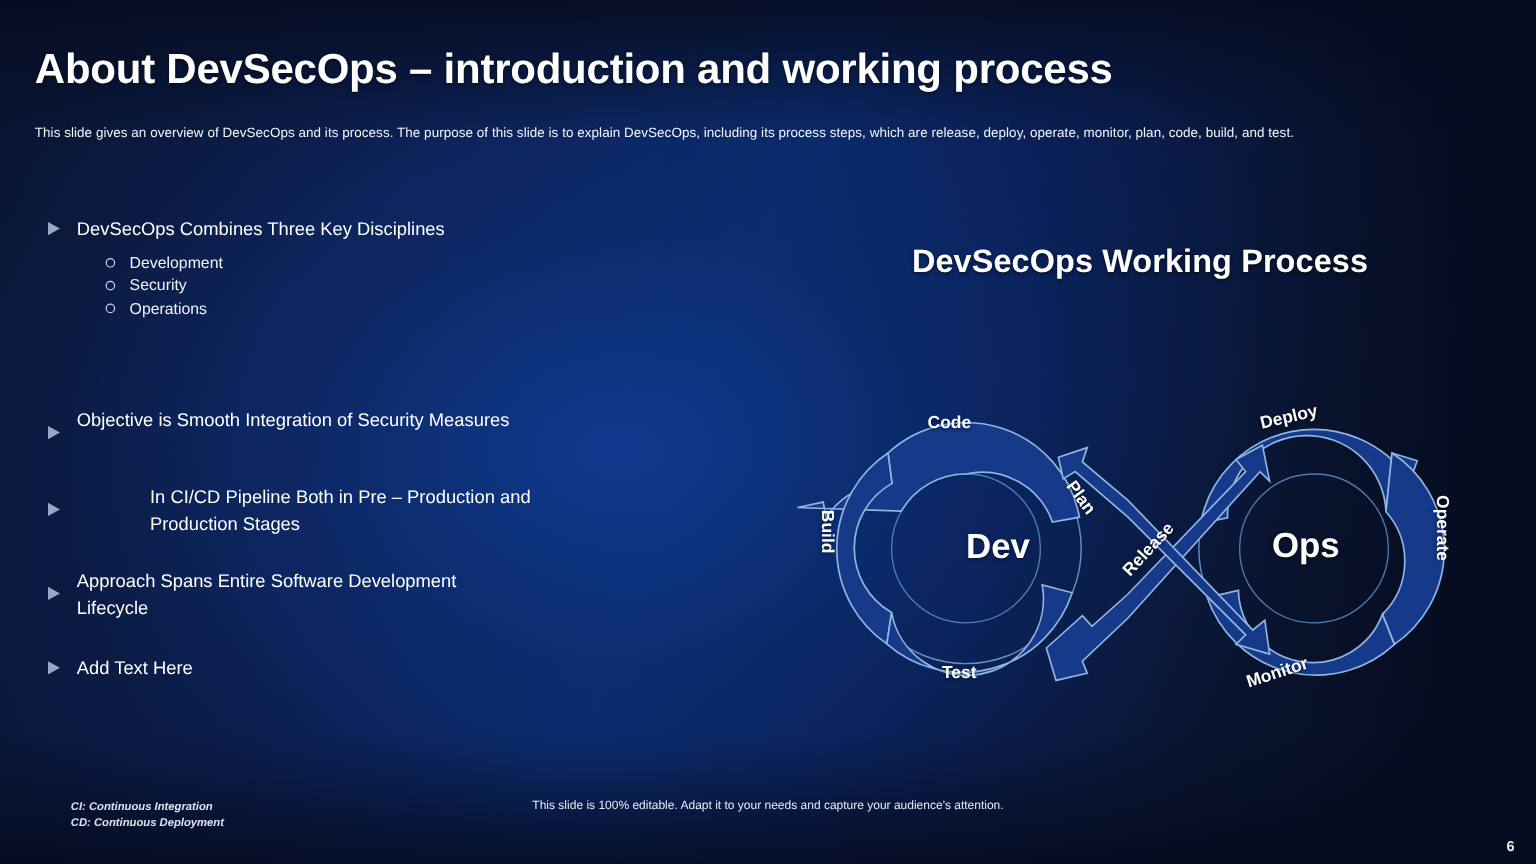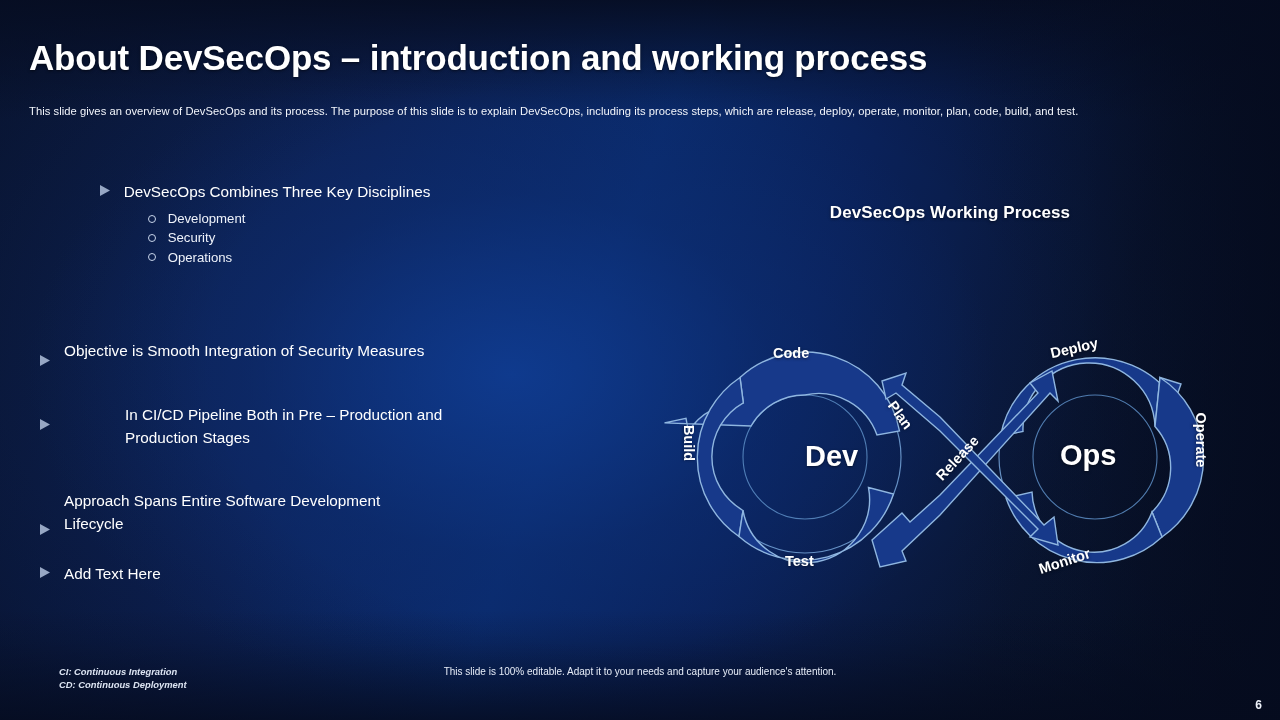--- a/index.html
+++ b/index.html
@@ -114,43 +114,43 @@
   .sub-marker {
     width: 6px;
     height: 6px;
     border: 1.2px solid #c7d4ea;
     border-radius: 50%;
     margin-right: 12px;
     flex: 0 0 auto;
   }
 
   
-  .b0 { margin-bottom: 0; justify-content: center; }
+  .b0 { margin-bottom: 0; }
   .b1 { margin-top: 72px; }
   .b2 { margin-top: 37px; justify-content: space-between; }
-  .b3 { margin-top: 40px; align-items: flex-end; }
+  .b3 { margin-top: 24px; }
   .b4 { margin-top: 27px; }
 
   .bullet-marker-mid { margin-top: 16px; }
 
   
   .diagram {
     position: absolute;
     left: 640px;
     top: 195px;
     width: 620px;
     height: 420px;
   }
   .diagram-title {
     position: absolute;
     left: 0;
     top: 8px;
     width: 620px;
     text-align: center;
-    font-size: 17px;
+    font-size: 27px;
     font-weight: bold;
     letter-spacing: 0.1px;
     text-shadow: 0 1px 3px rgba(0,0,0,0.5);
   }
   .sec-label {
     position: absolute;
     left: 0;
     top: 98px;
     width: 620px;
     text-align: center;

